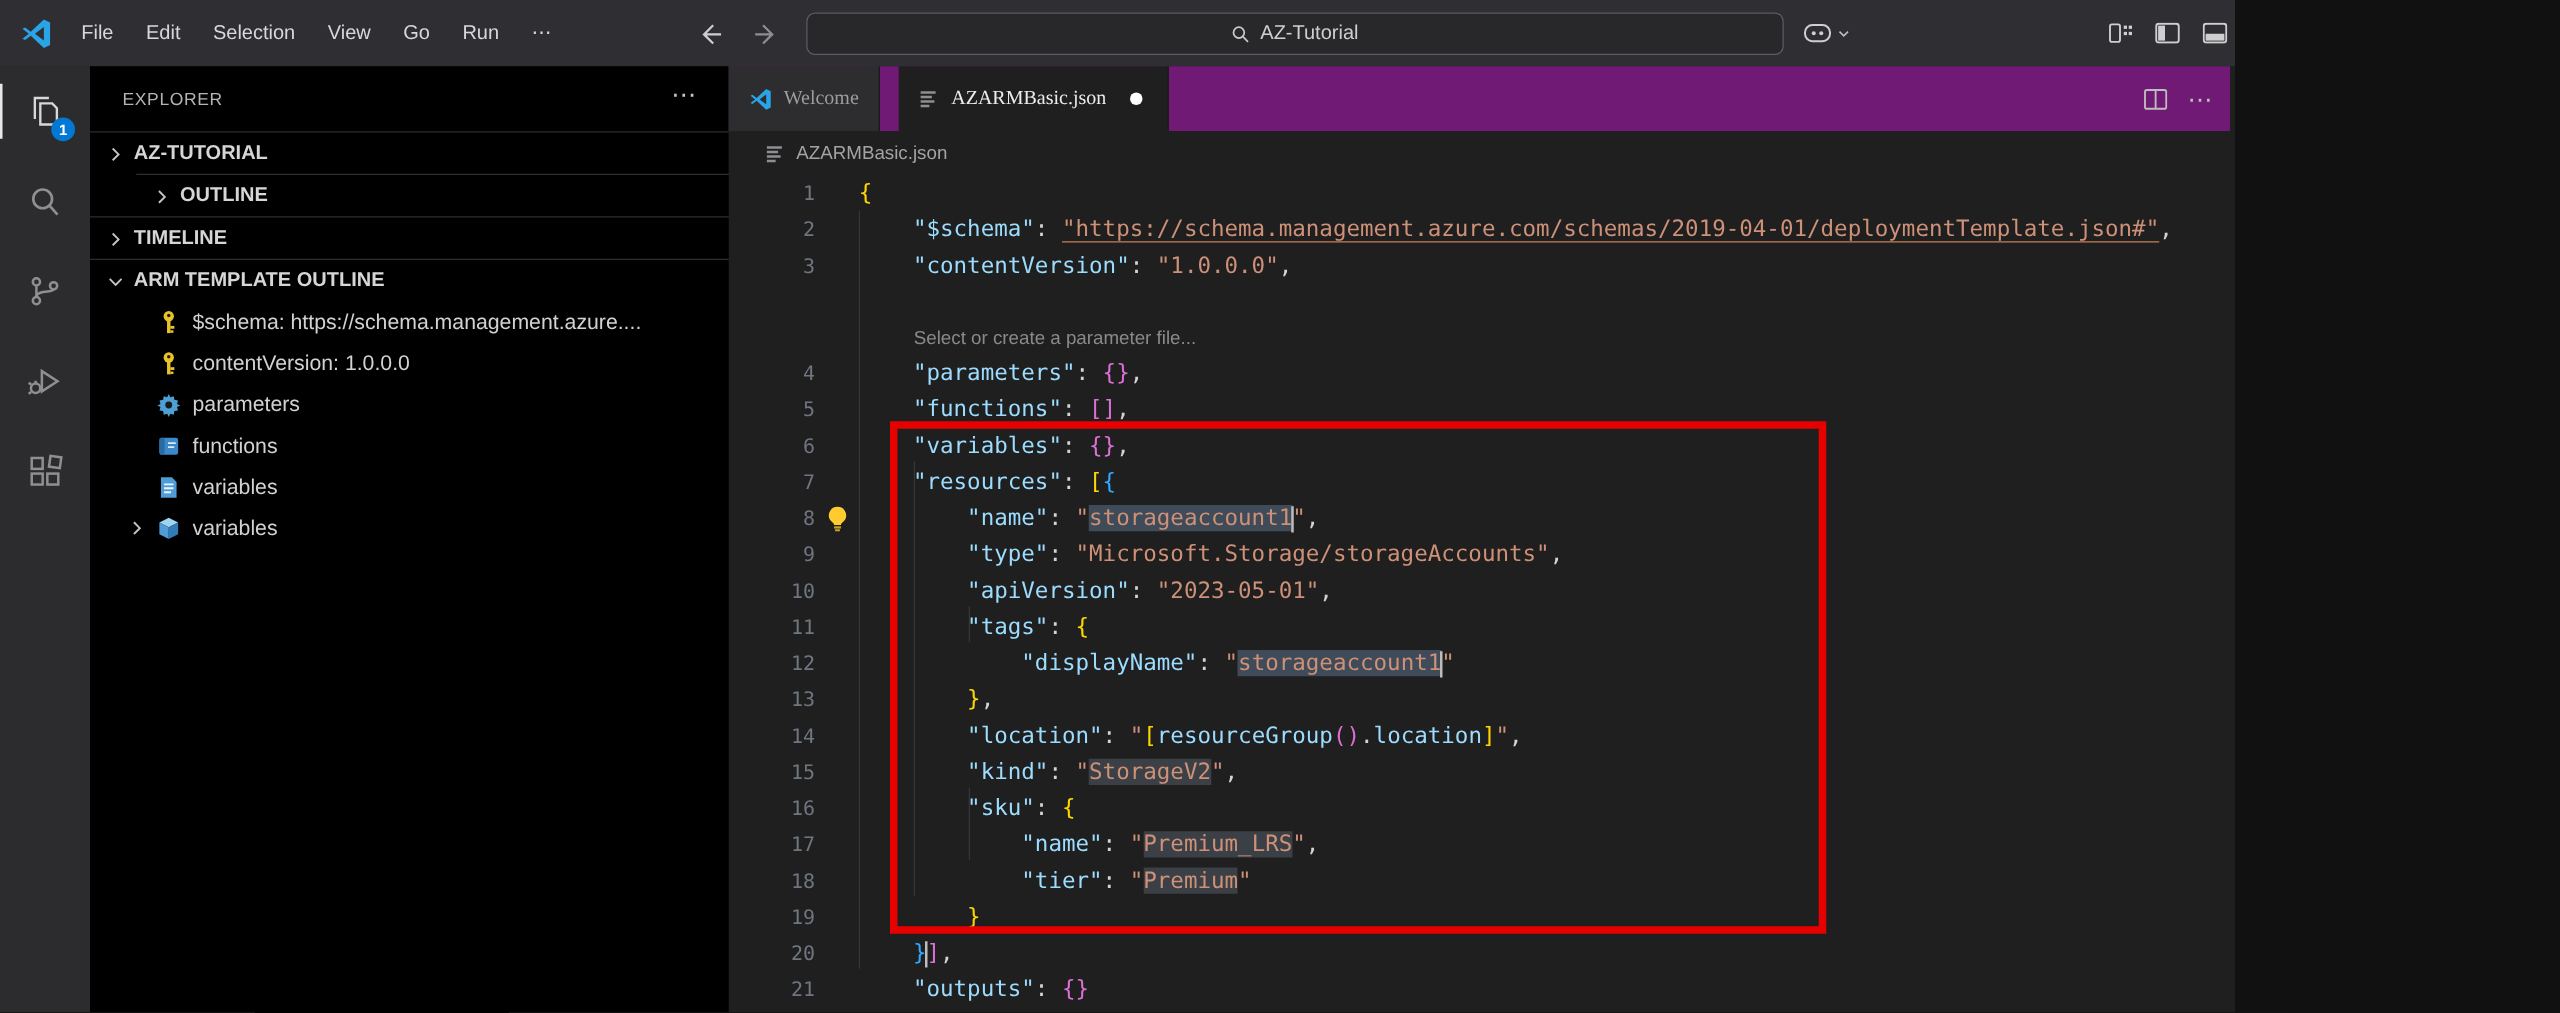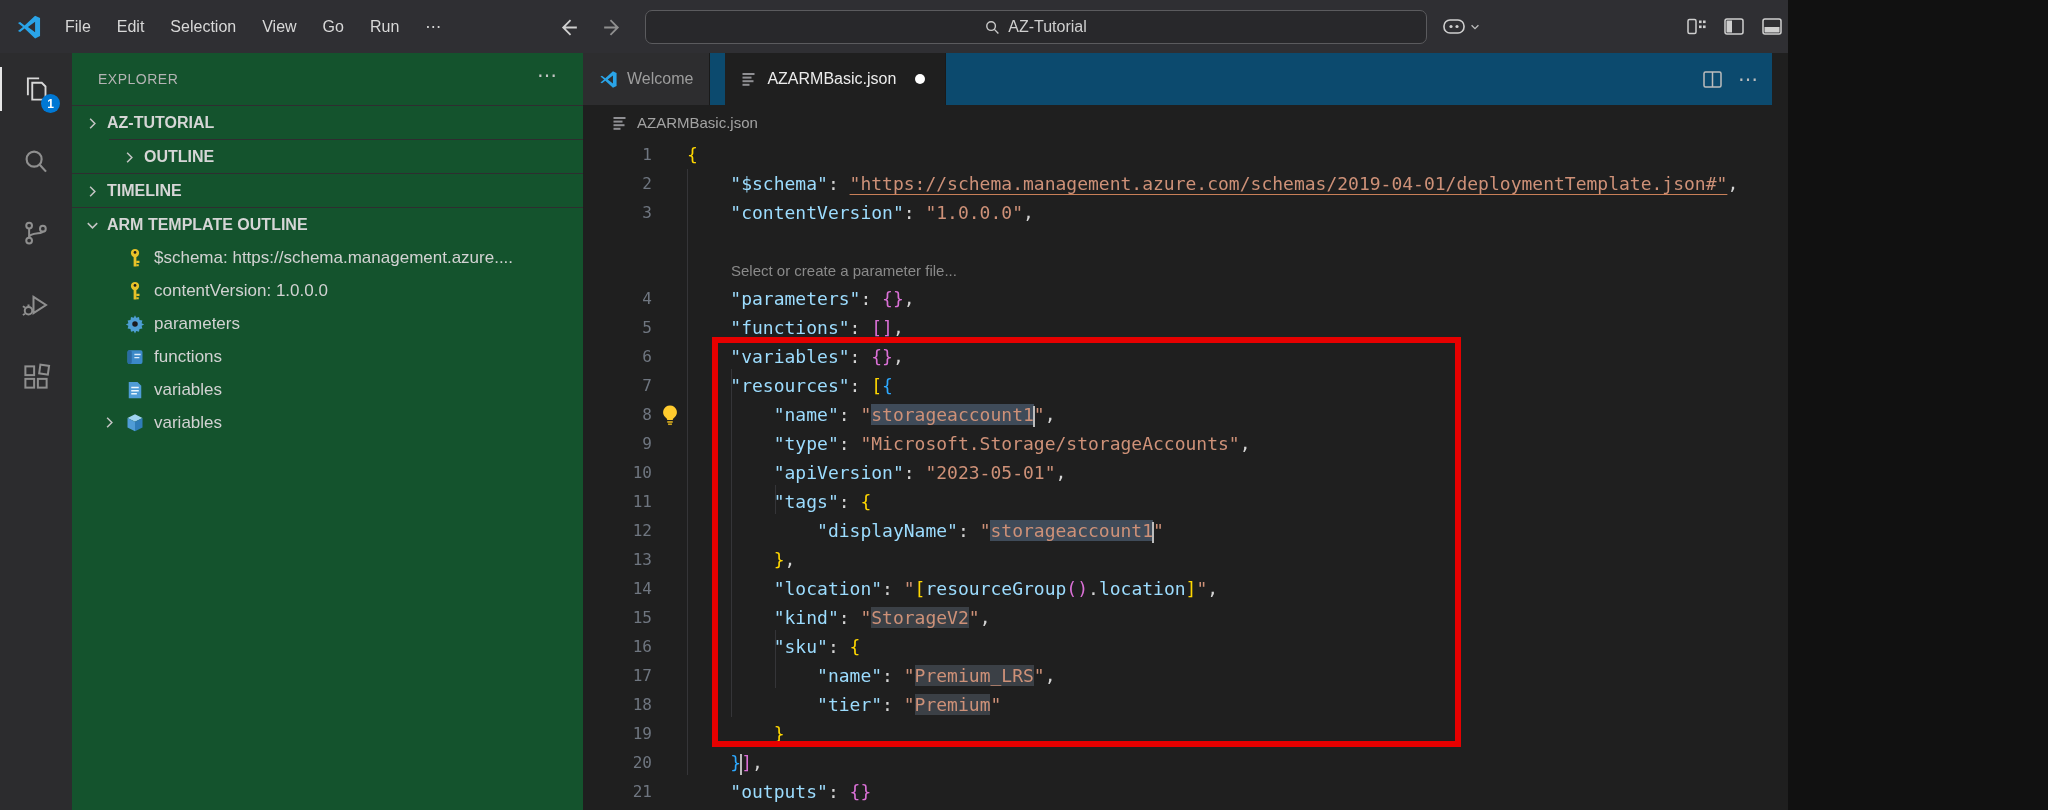--- a/index.html
+++ b/index.html
@@ -19,34 +19,34 @@
   .layout-group{position:absolute;left:1682px;top:0;height:53px;display:flex;align-items:center;gap:10px;}
   .win-group{position:absolute;left:1852px;top:0;height:53px;display:flex;align-items:center;}
   .win-btn{width:64px;height:53px;display:flex;align-items:center;justify-content:center;}
   
   .activitybar{position:absolute;left:0;top:53px;width:72px;bottom:0;background:#2c2c2e;}
   .act-item{position:relative;width:72px;height:72px;display:flex;align-items:center;justify-content:center;}
   .act-item.active:before{content:"";position:absolute;left:0;top:14px;bottom:14px;width:2px;background:#e7e7e7;}
   .act-badge{position:absolute;right:12px;bottom:12px;width:19px;height:19px;border-radius:50%;
              background:#0078d4;color:#fff;font-size:12px;font-weight:bold;display:flex;align-items:center;justify-content:center;}
   
-  .sidebar{position:absolute;left:72px;top:53px;width:511px;bottom:0;background:#14532d;color:#cccccc;}
+  .sidebar{position:absolute;left:72px;top:53px;width:511px;bottom:0;background:#000000;color:#cccccc;}
   .sb-header{position:absolute;left:0;top:0;width:100%;height:52px;}
   .sb-title{position:absolute;left:26px;top:18px;font-size:14px;letter-spacing:.5px;color:#b4b4b4;}
   .sb-more{position:absolute;right:26px;top:10px;font-size:20px;color:#c5c5c5;}
   .sb-section{position:absolute;left:0;width:100%;height:34px;display:flex;align-items:center;
               font-weight:bold;font-size:16px;color:#d6d6d6;border-top:1px solid #2e2e30;}
   .sb-section .chev{margin:0 6px 0 12px;display:flex;}
   .arm-items{position:absolute;left:0;top:188px;width:100%;text-align:center;}
   .arm-item{height:33px;display:flex;align-items:center;font-size:17px;color:#d2d2d2;}
   .arm-item .chevslot{width:26px;margin-left:24px;display:flex;justify-content:center;}
   .arm-item .iconslot{width:26px;display:flex;justify-content:center;margin-right:6px;}
   .arm-label{white-space:nowrap;overflow:hidden;max-width:380px;}
   
-  .tabbar{position:absolute;left:583px;top:53px;right:16px;height:52px;background:#0c4a6e;display:flex;}
+  .tabbar{position:absolute;left:583px;top:53px;right:4px;height:52px;background:#701a75;display:flex;font-family:Liberation Serif, serif;}
   .tab{height:52px;display:flex;align-items:center;padding:0 16px;gap:9px;font-size:16px;
        color:#9d9d9d;background:#2d2d2f;border-right:1px solid #1a1a1a;}
   .tab.active{background:#1f1f1f;color:#ececec;margin-left:15px;padding-right:20px;}
   .tab-dirty{width:10px;height:10px;border-radius:50%;background:#ffffff;margin-left:10px;}
   .tab-actions{position:absolute;right:14px;top:0;height:52px;display:flex;align-items:center;gap:16px;color:#bdbdbd;}
   
   .breadcrumb{position:absolute;left:583px;top:105px;right:0;height:35px;background:#1f1f1f;
               display:flex;align-items:center;color:#a3a3a3;font-size:15px;gap:8px;padding-left:29px;box-sizing:border-box;}
   
   .code{position:absolute;left:583px;top:140px;width:1446px;font-family:"DejaVu Sans Mono",monospace;

